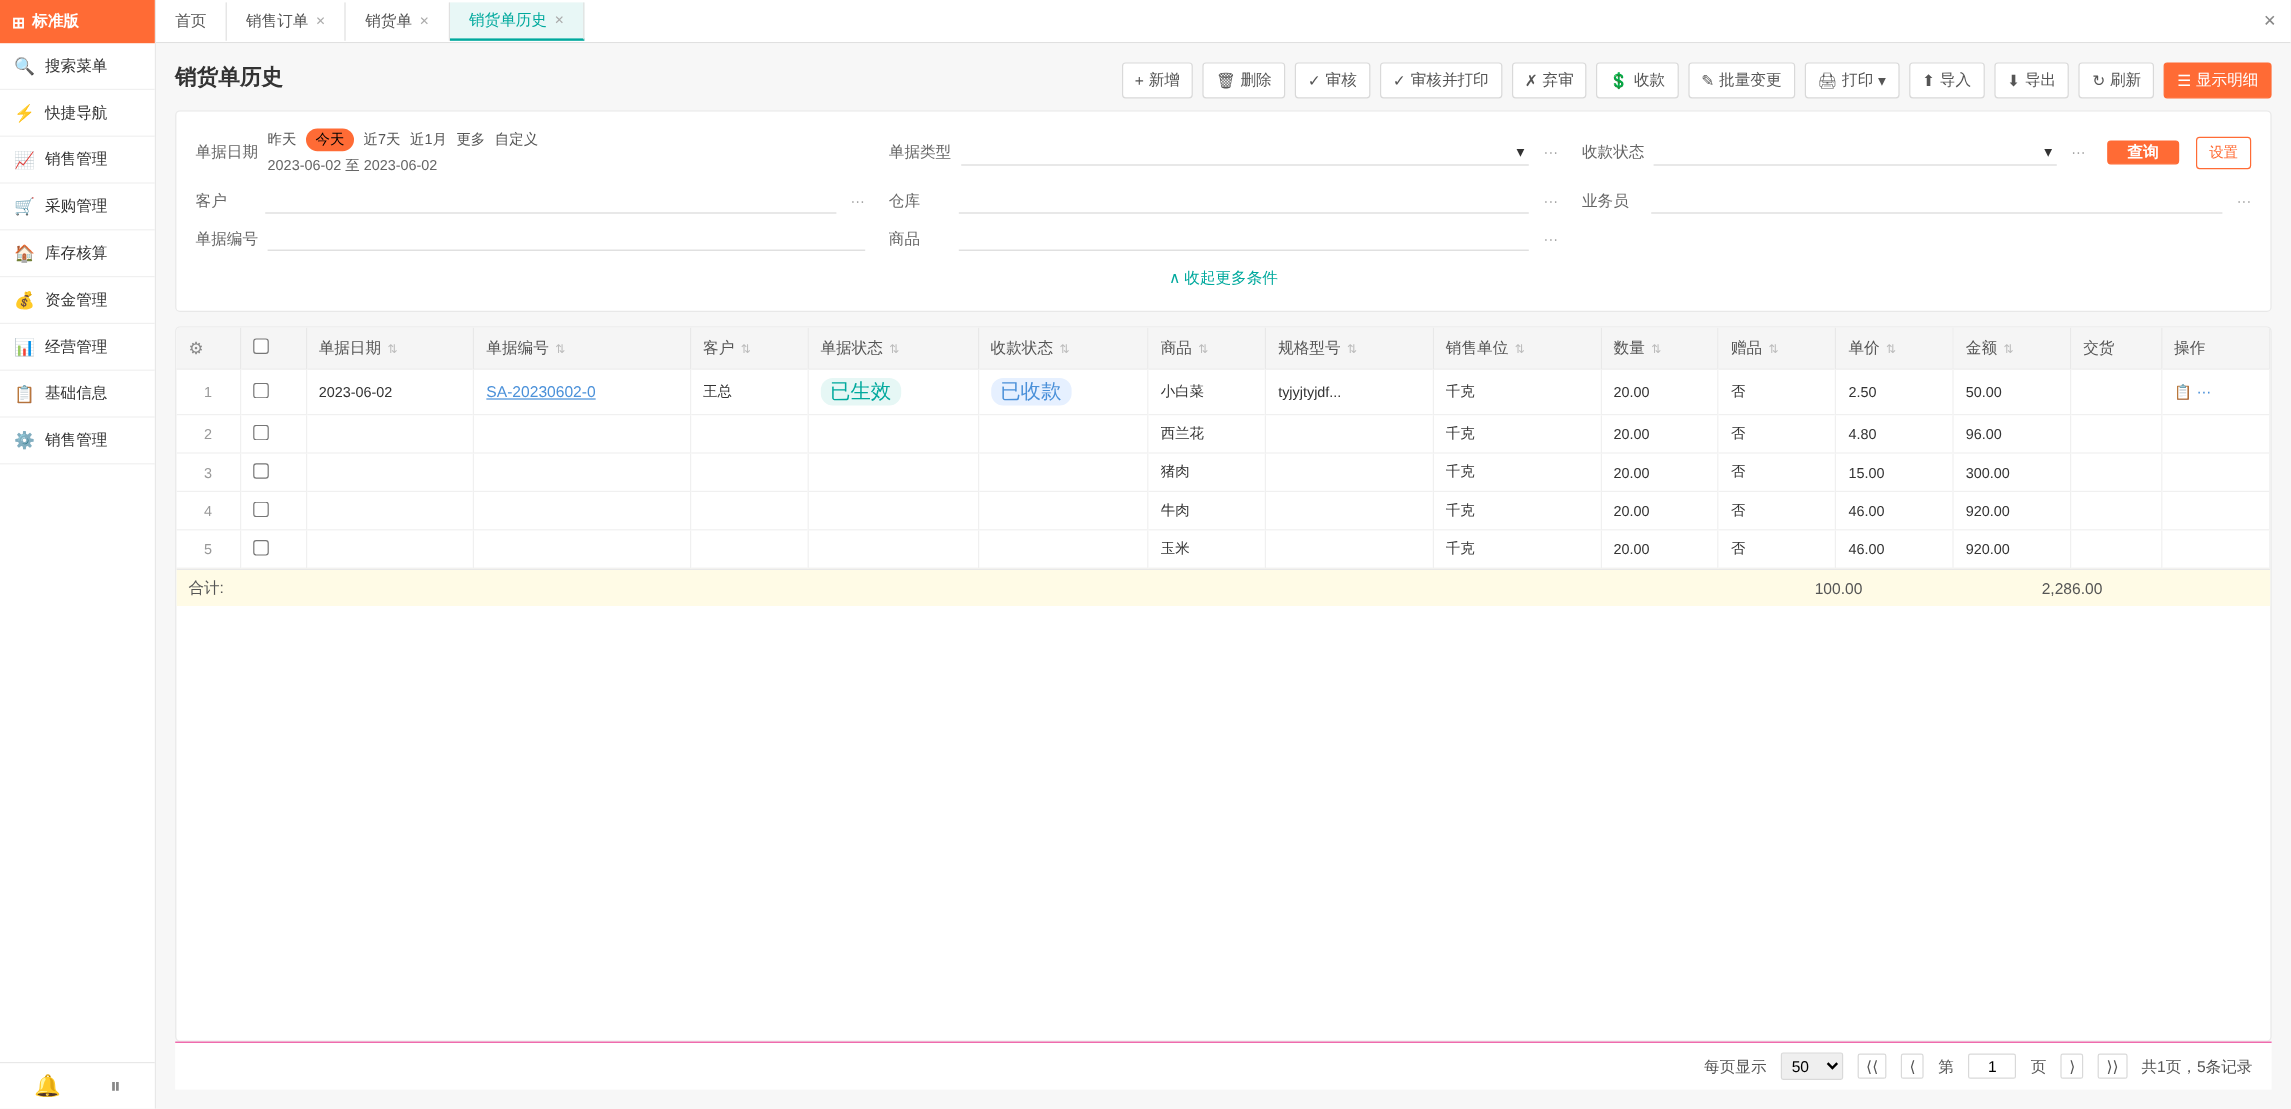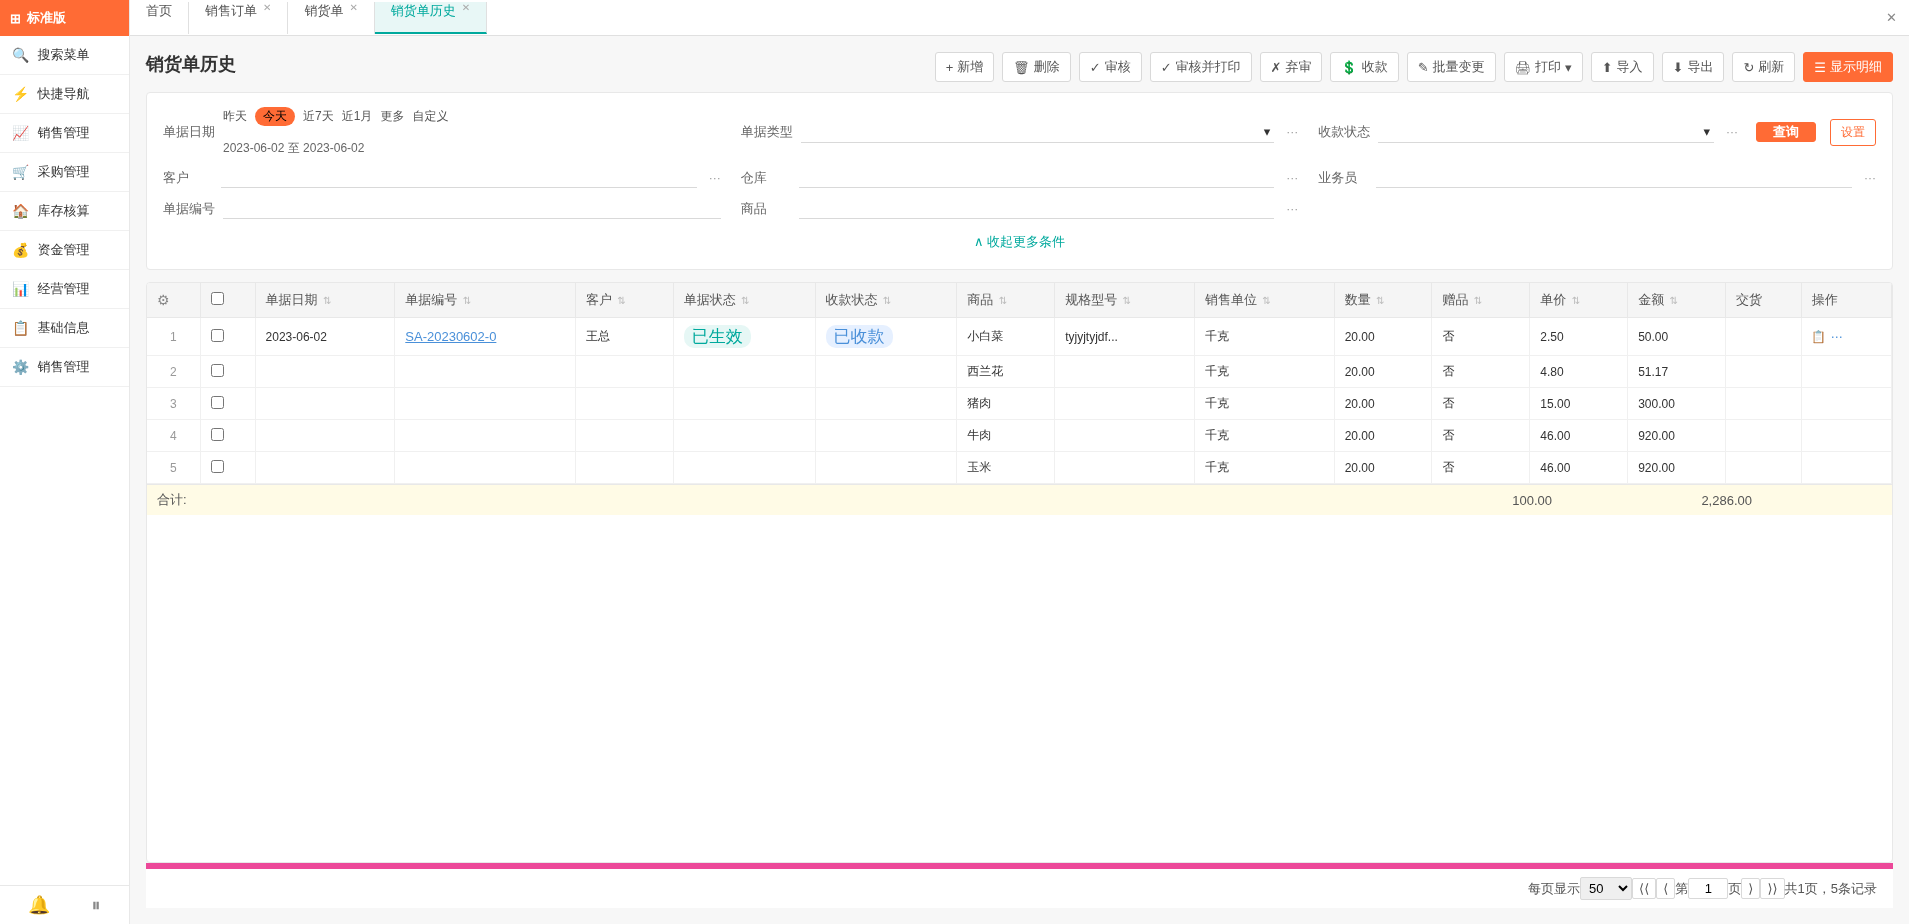--- a/index.html
+++ b/index.html
@@ -61,20 +61,21 @@
       display: flex;
       align-items: center;
       height: 36px;
       padding: 0;
       flex-shrink: 0;
     }
     .tab {
       padding: 0 16px;
       height: 32px;
       display: flex;
+      align-items: center;
       cursor: pointer;
       color: #555;
       border-right: 1px solid #e0e0e0;
       gap: 6px;
       white-space: nowrap;
     }
     .tab.active {
       background: #e8f7f6;
       color: #00a99d;
       border-bottom: 2px solid #00a99d;
@@ -164,21 +165,21 @@
       display: flex;
       align-items: center;
       justify-content: space-between;
     }
     .filter-dots { color: #999; font-size: 12px; cursor: pointer; margin-left: 4px; }
 
     
     .date-filter {
       display: flex;
       flex-direction: column;
-      gap: 14px;
+      gap: 4px;
     }
     .date-options {
       display: flex;
       gap: 8px;
       align-items: center;
     }
     .date-opt {
       color: #555;
       cursor: pointer;
       font-size: 12px;
@@ -260,25 +261,25 @@
       color: #555;
     }
     .table-footer .total-label { min-width: 60px; }
 
     
     .pagination {
       display: flex;
       align-items: center;
       justify-content: flex-end;
       padding: 8px 16px;
-      gap: 0;
+      gap: 12px;
       font-size: 12px;
       color: #555;
       background: #fff;
-      border-top: 6px solid #ec4899;
+      border-top: 1px solid #ec4899;
     }
     .page-btn {
       border: 1px solid #d9d9d9;
       background: #fff;
       padding: 2px 6px;
       cursor: pointer;
       border-radius: 2px;
       color: #555;
     }
     .page-input {
@@ -623,21 +624,21 @@
     <td></td>
     <td></td>
     <td></td>
     <td></td>
     <td>西兰花</td>
     <td></td>
     <td>千克</td>
     <td>20.00</td>
     <td>否</td>
     <td>4.80</td>
-    <td>51.17</td>
+    <td>96.00</td>
     <td></td>
     <td></td>
   </tr>
             <tr>
     <td class="row-num">3</td>
     <td><input type="checkbox" class="checkbox" style=""></td>
     <td></td>
     <td></td>
     <td></td>
     <td></td>

